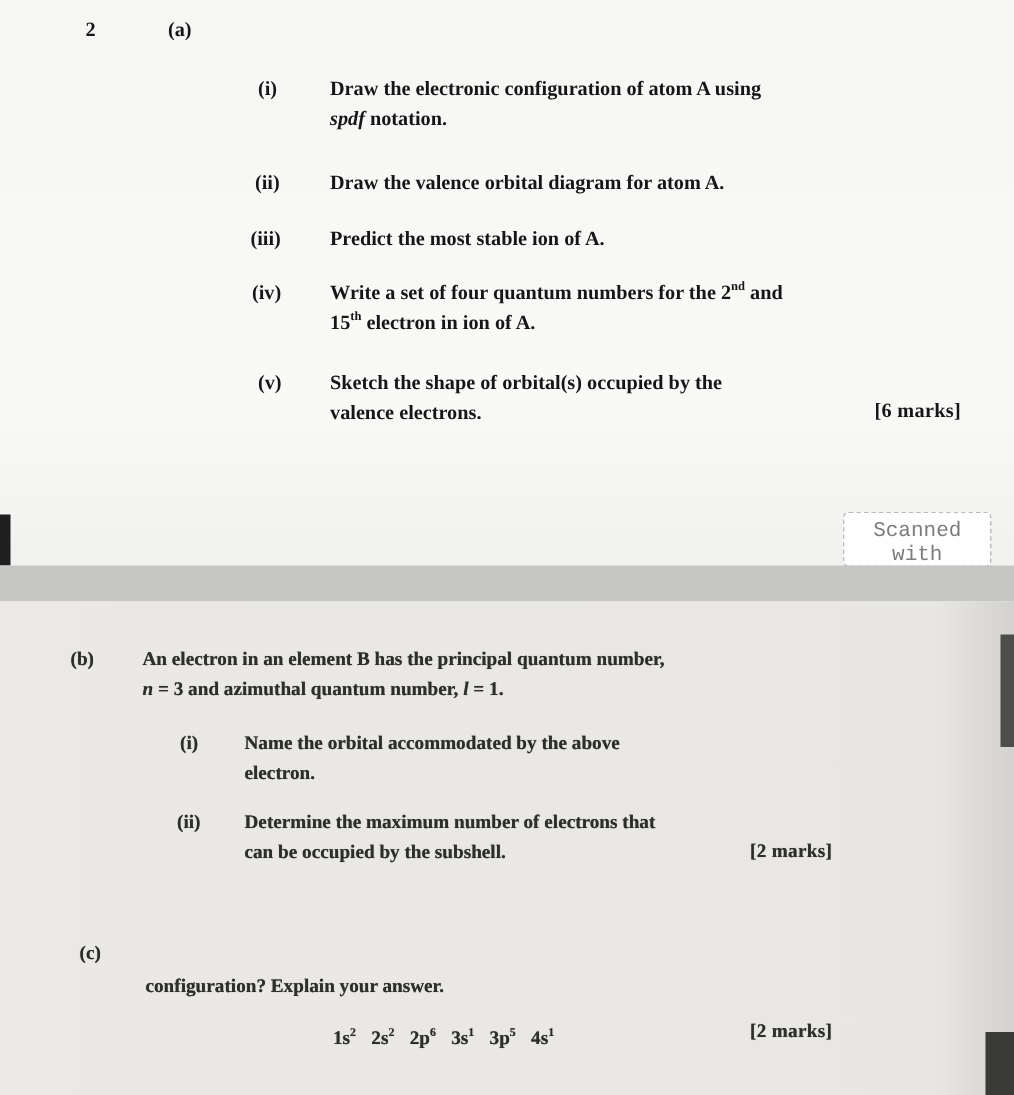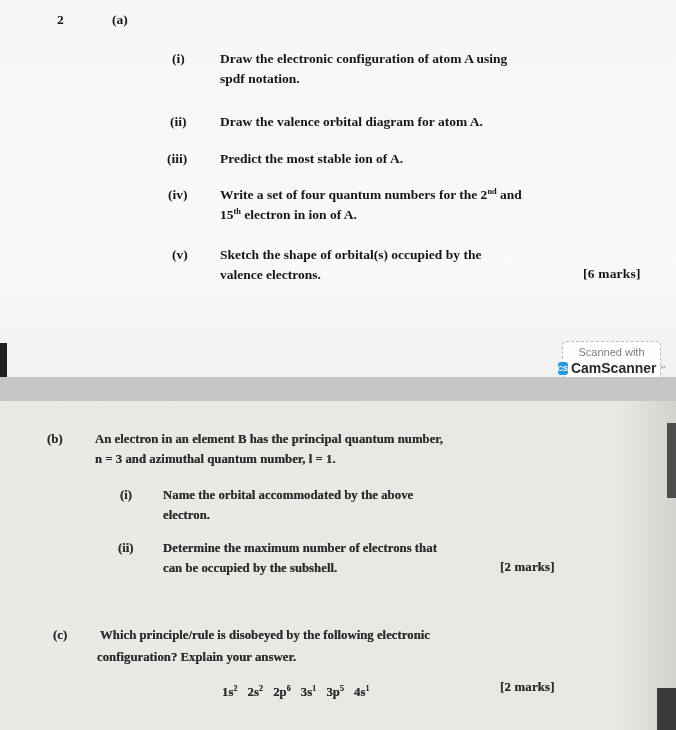--- a/index.html
+++ b/index.html
@@ -20,30 +20,30 @@
 
   
   .art{position:absolute;}
   .art-left{top:343px;left:0;width:7px;height:34px;background:#1f1f1f;}
   .art-right{top:22px;right:0;width:9px;height:75px;background:#4d4d4b;}
   .art-corner{bottom:0;right:0;width:19px;height:42px;background:#3a3a38;}
 
   
   .t{position:absolute;white-space:nowrap;font-weight:bold;color:#161616;font-size:13.5px;line-height:1;}
   .sec2 .t{font-size:12.8px;color:#2d2d2b;text-shadow:0 0 0.5px #55544f;}
-  .it{}
+  .it{font-style:italic;}
   .sup{vertical-align:super;font-size:0.62em;line-height:0;}
   .marks{letter-spacing:0.2px;}
 
   
   .badge{position:absolute;top:341px;left:562px;width:99px;height:37px;
          background:#fefefe;border:1px dashed #bcbcbc;border-radius:4px;
          box-sizing:border-box;text-align:center;
          font-family:"Liberation Sans", sans-serif;}
-  .badge-l1{font-size:11px;color:#7c7c7c;margin-top:4px;}
+  .badge-l1{font-size:14px;color:#7c7c7c;margin-top:4px;font-family:Liberation Mono, monospace;}
   .badge-l2{display:flex;align-items:center;justify-content:center;gap:3px;margin-top:2px;}
   .cs-icon{width:13px;height:13px;background:#2a98d5;border-radius:3px;
            color:#fff;font-weight:bold;font-size:7.5px;line-height:13px;text-align:center;}
   .badge-brand{font-weight:bold;font-size:14px;color:#2a2a2a;}
   .badge-tm{font-size:6px;color:#888;vertical-align:super;}
 
   .cfg-term{margin-right:7px;}
 </style>
 </head>
 <body>
@@ -106,21 +106,20 @@
     <div class="t" style="top:88px;left:120px">(i)</div>
     <div class="t" style="top:88px;left:163px">Name the orbital accommodated by the above</div>
     <div class="t" style="top:108px;left:163px">electron.</div>
 
     <div class="t" style="top:141px;left:118px">(ii)</div>
     <div class="t" style="top:161px;left:163px">can be occupied by the subshell.</div>
     <div class="t" style="top:141px;left:163px">Determine the maximum number of electrons that</div>
     <div class="t marks" style="top:160px;left:500px">[2 marks]</div>
 
     <div class="t" style="top:228px;left:53px">(c)</div>
-    <div class="t" style="top:228px;left:100px">Which principle/rule is disobeyed by the following electronic</div>
     <div class="t" style="top:250px;left:97px">configuration? Explain your answer.</div>
 
     <div class="t" style="top:285px;left:222px">
       <span class="cfg-term"><span>1s</span><span class="sup">2</span></span>
       <span class="cfg-term"><span>2s</span><span class="sup">2</span></span>
       <span class="cfg-term"><span>2p</span><span class="sup">6</span></span>
       <span class="cfg-term"><span>3s</span><span class="sup">1</span></span>
       <span class="cfg-term"><span>3p</span><span class="sup">5</span></span>
       <span class="cfg-term"><span>4s</span><span class="sup">1</span></span>
     </div>

